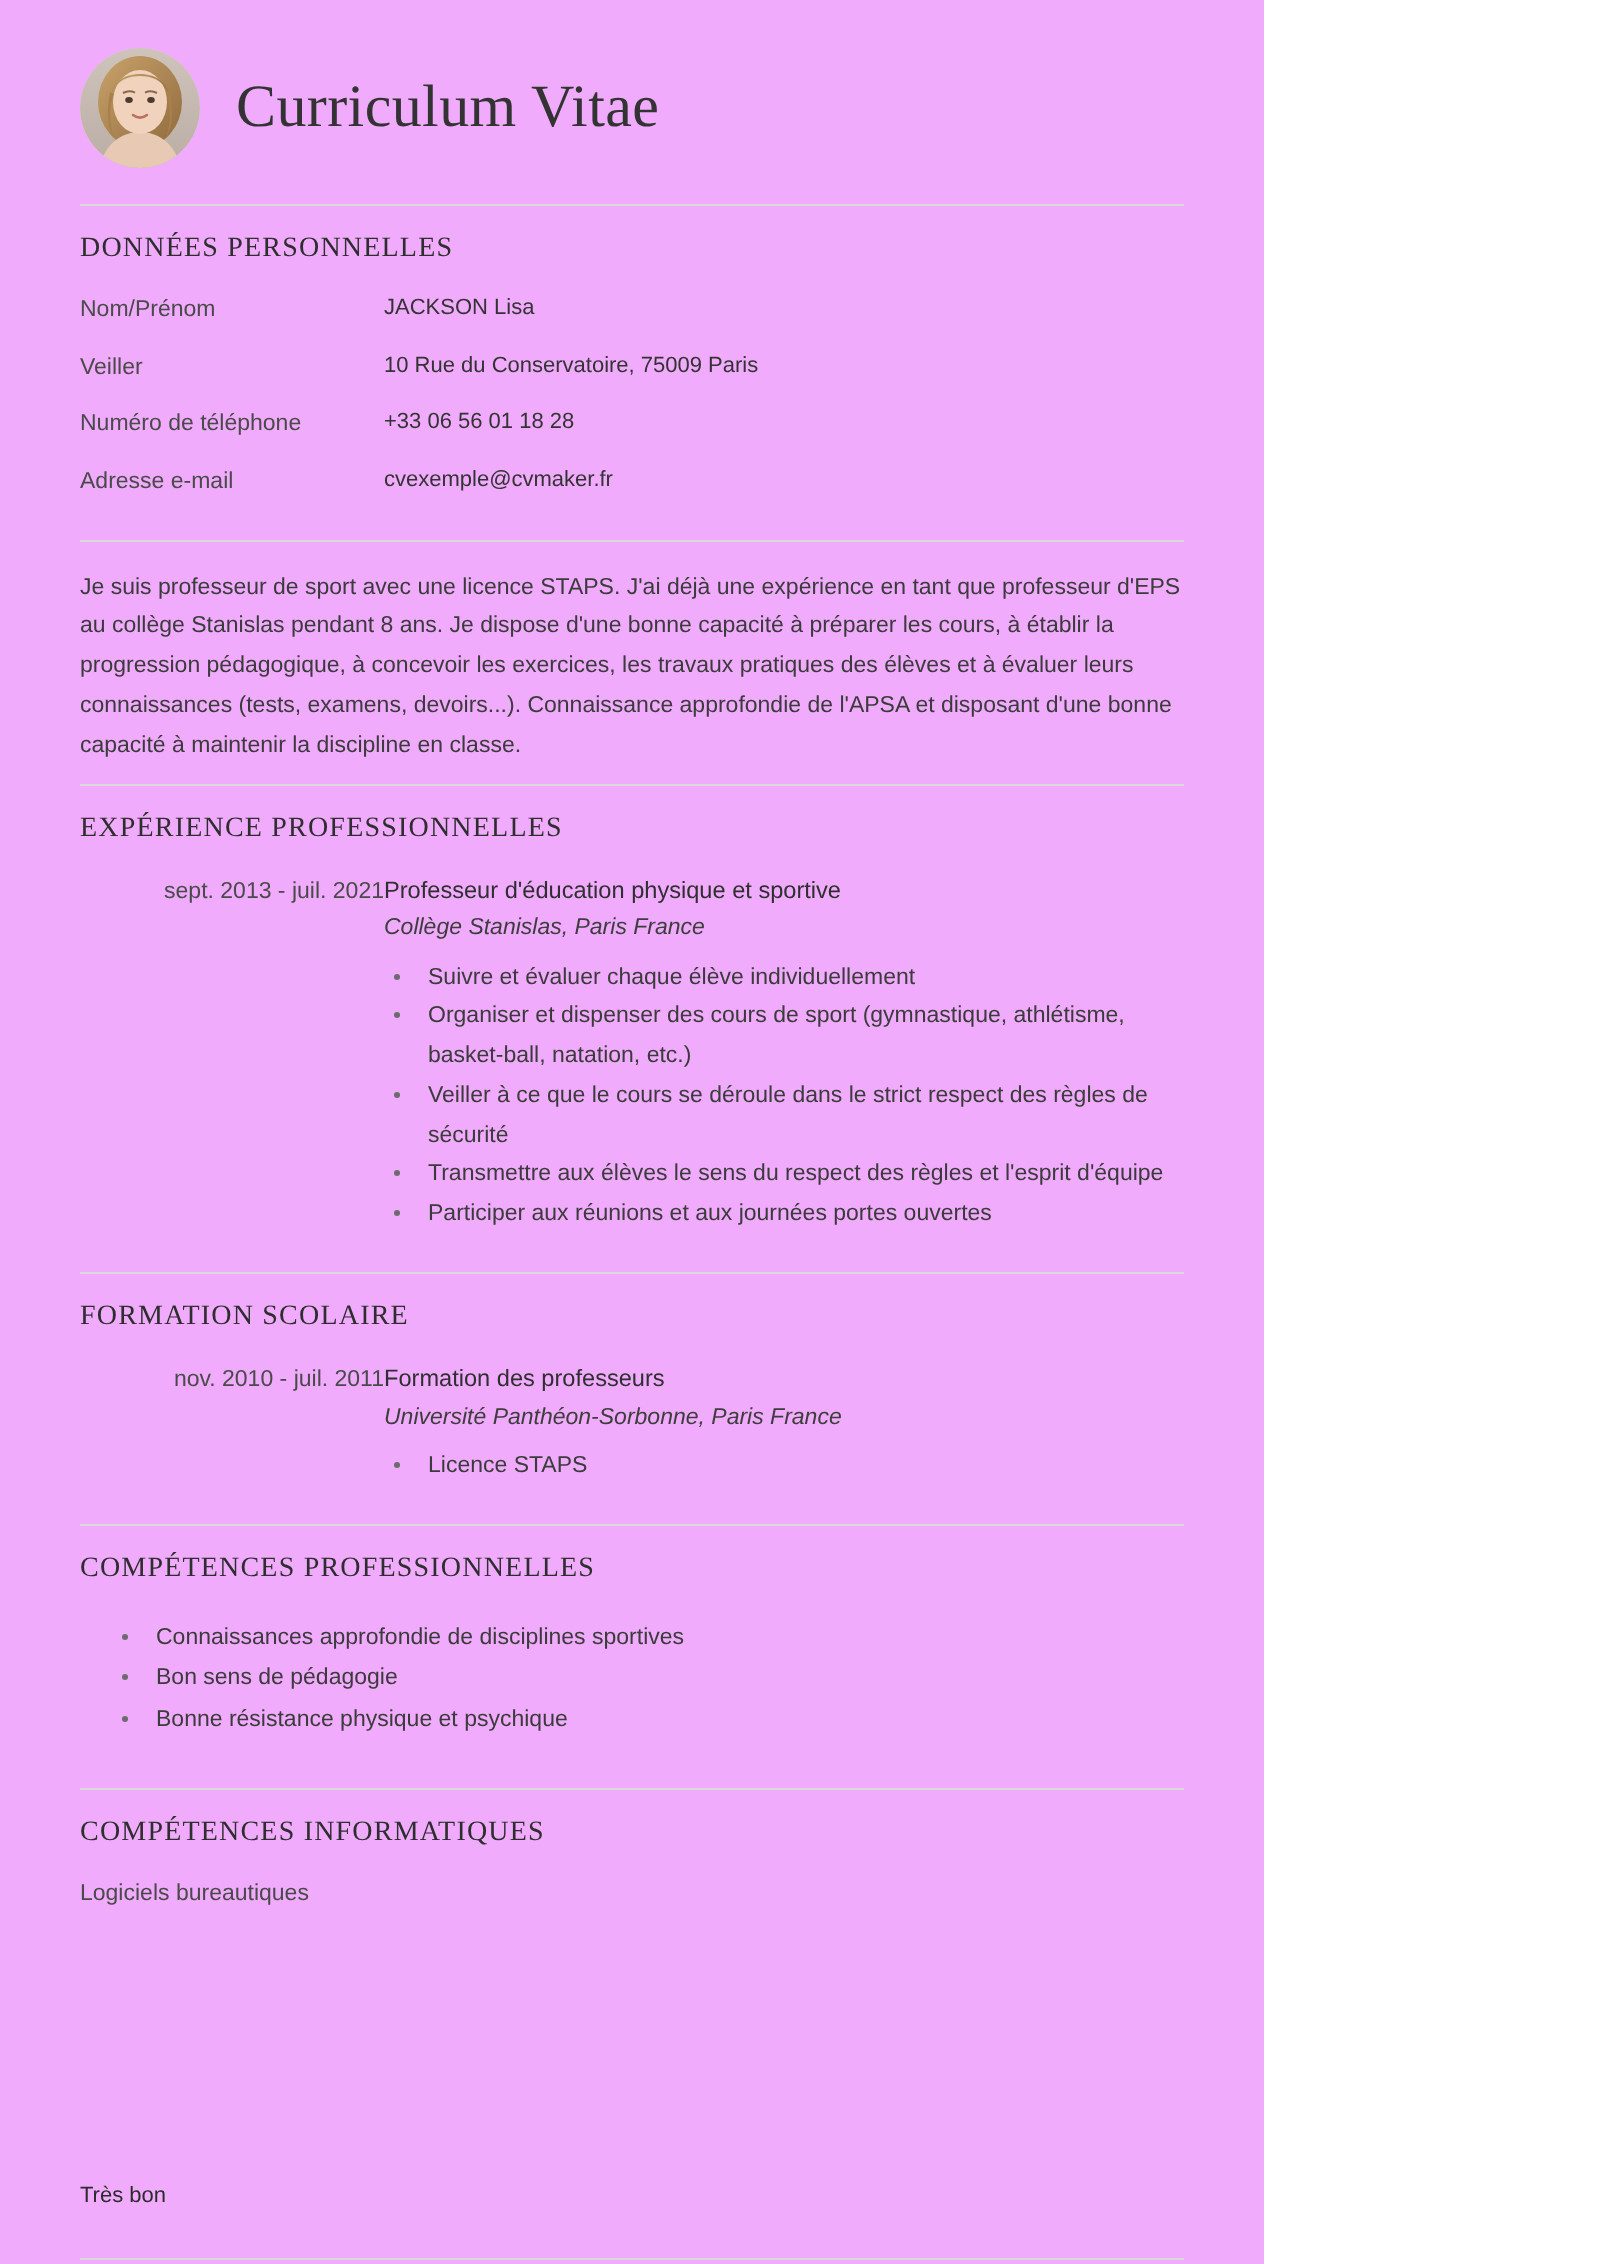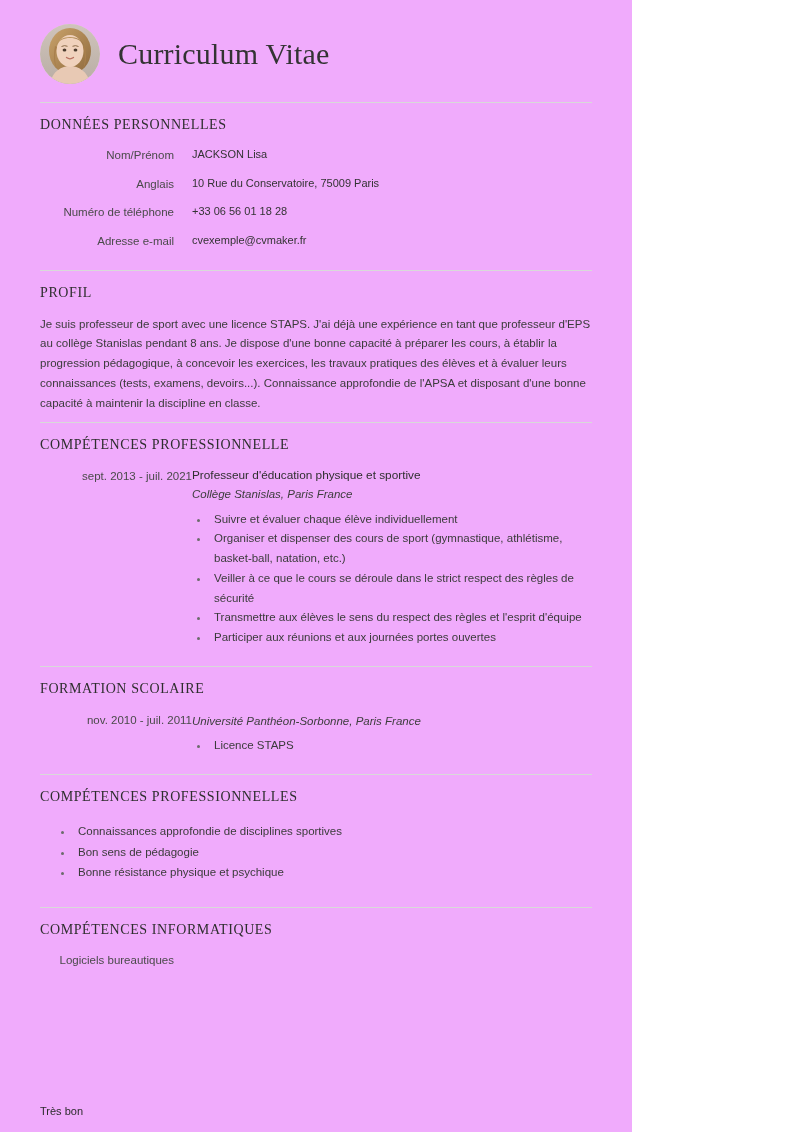--- a/index.html
+++ b/index.html
@@ -63,21 +63,20 @@
 
   
   .row {
     display: flex;
     align-items: flex-start;
     margin-bottom: 12px;
   }
   .row .label {
     width: 152px;
     flex: 0 0 152px;
-    text-align: right;
     padding-right: 18px;
     font-size: 11.5px;
     color: #4a4a4a;
     line-height: 1.45;
   }
   .row .value {
     flex: 1 1 auto;
     font-size: 11px;
     color: #333333;
     line-height: 1.45;
@@ -201,44 +200,43 @@
   <hr class="rule">
 
   <div class="section">
     <div class="section-title">DONNÉES PERSONNELLES</div>
 
     <div class="row">
       <div class="label">Nom/Prénom</div>
       <div class="value">JACKSON Lisa</div>
     </div>
     <div class="row">
-      <div class="label">Anglais</div>
+      <div class="label">Veiller</div>
       <div class="value">10 Rue du Conservatoire, 75009 Paris</div>
     </div>
     <div class="row">
       <div class="label">Numéro de téléphone</div>
       <div class="value">+33 06 56 01 18 28</div>
     </div>
     <div class="row">
       <div class="label">Adresse e-mail</div>
       <div class="value">cvexemple@cvmaker.fr</div>
     </div>
   </div>
 
   <hr class="rule">
 
   <div class="section">
-    <div class="section-title">PROFIL</div>
     <p class="paragraph">Je suis professeur de sport avec une licence STAPS. J'ai déjà une expérience en tant que professeur d'EPS au collège Stanislas pendant 8 ans. Je dispose d'une bonne capacité à préparer les cours, à établir la progression pédagogique, à concevoir les exercices, les travaux pratiques des élèves et à évaluer leurs connaissances (tests, examens, devoirs...). Connaissance approfondie de l'APSA et disposant d'une bonne capacité à maintenir la discipline en classe.</p>
   </div>
 
   <hr class="rule">
 
   <div class="section">
-    <div class="section-title">COMPÉTENCES PROFESSIONNELLE</div>
+    <div class="section-title">EXPÉRIENCE PROFESSIONNELLES</div>
 
     <div class="entry">
       <div class="period">sept. 2013 - juil. 2021</div>
       <div class="body">
         <div class="job-title">Professeur d'éducation physique et sportive</div>
         <div class="org">Collège Stanislas, Paris France</div>
         <ul class="bullets">
           <li>Suivre et évaluer chaque élève individuellement</li>
           <li>Organiser et dispenser des cours de sport (gymnastique, athlétisme, basket-ball, natation, etc.)</li>
           <li>Veiller à ce que le cours se déroule dans le strict respect des règles de sécurité</li>
@@ -250,20 +248,21 @@
   </div>
 
   <hr class="rule">
 
   <div class="section">
     <div class="section-title">FORMATION SCOLAIRE</div>
 
     <div class="entry">
       <div class="period">nov. 2010 - juil. 2011</div>
       <div class="body">
+        <div class="job-title">Formation des professeurs</div>
         <div class="org">Université Panthéon-Sorbonne, Paris France</div>
         <ul class="bullets">
           <li>Licence STAPS</li>
         </ul>
       </div>
     </div>
   </div>
 
   <hr class="rule">
 

